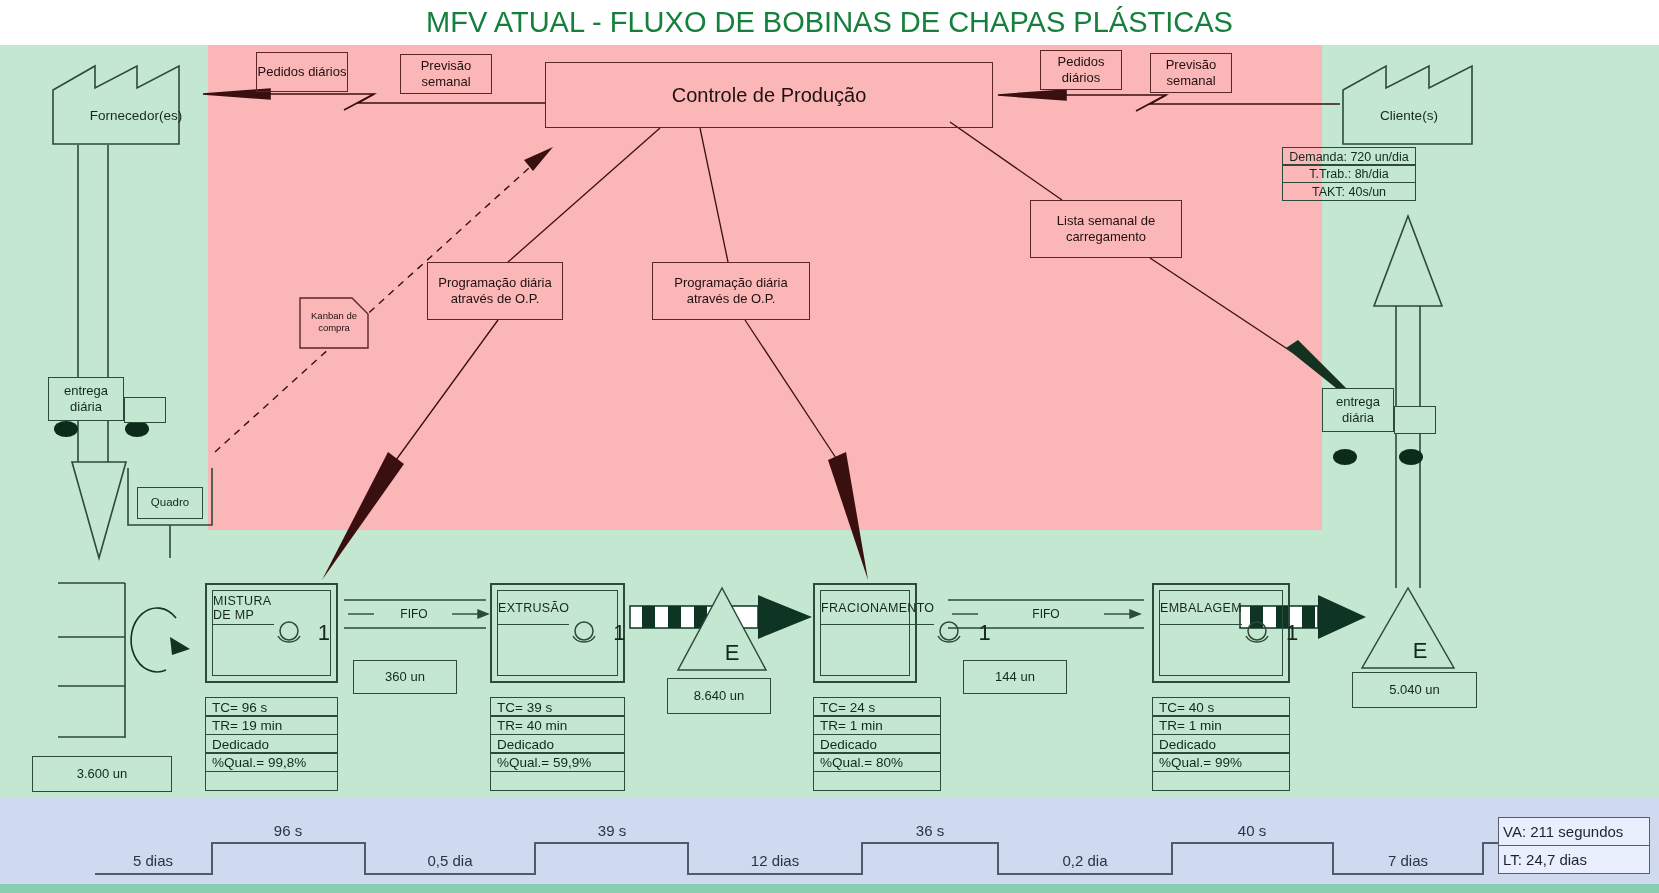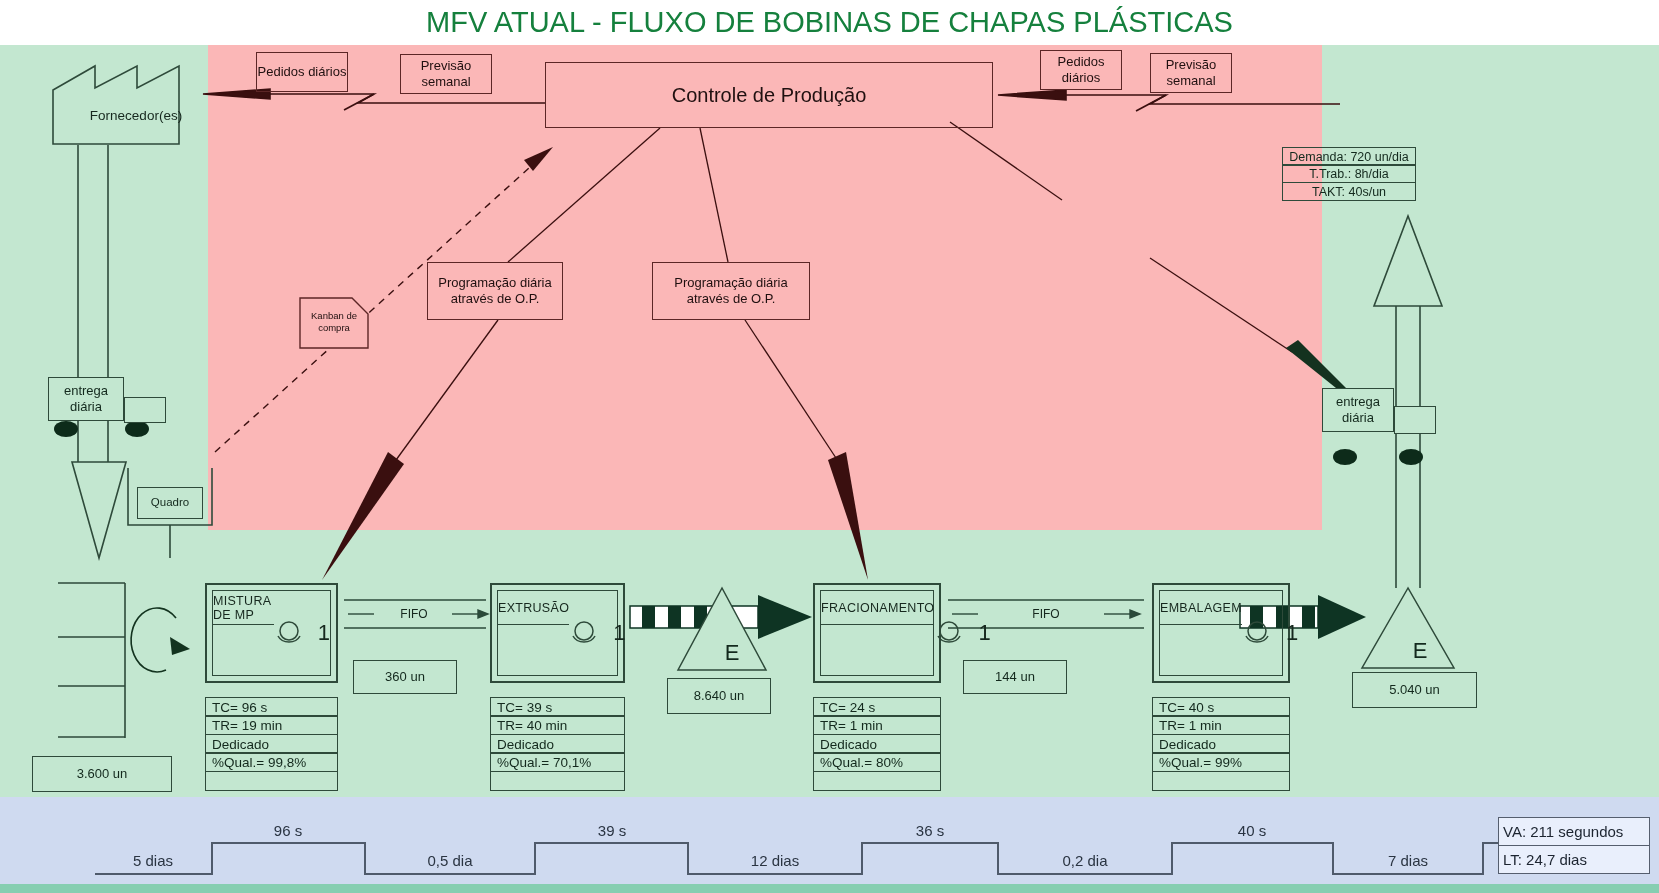--- a/index.html
+++ b/index.html
@@ -155,35 +155,42 @@
 
   <div class="abs page-title">MFV ATUAL - FLUXO DE BOBINAS DE CHAPAS PLÁSTICAS</div>
 
   <div class="abs" style="left:50px;top:56px;width:136px;height:90px;">
     <svg width="136" height="90">
       <polygon points="3,88 3,34 45,10 45,32 87,10 87,32 129,10 129,88" fill="none" stroke="#2e4a3a" stroke-width="1.6"></polygon>
     </svg>
     <div class="abs box" style="left:18px;top:48px;width:136px;height:24px;font-size:13.5px;z-index:3;">Fornecedor(es)</div>
   </div>
 
+  <div class="abs" style="left:1340px;top:56px;width:138px;height:90px;">
+    <svg width="138" height="90">
+      <polygon points="3,88 3,34 46,10 46,32 89,10 89,32 132,10 132,88" fill="none" stroke="#2e4a3a" stroke-width="1.6"></polygon>
+    </svg>
+    <div class="abs box" style="left:0;top:48px;width:138px;height:24px;font-size:13.5px;z-index:3;">Cliente(s)</div>
+  </div>
 
   <div class="abs" style="left:1282px;top:148px;width:134px;">
     <div class="datarow" style="height:19px;font-size:12.5px;text-align:center;padding-left:0;">Demanda: 720 un/dia</div>
     <div class="datarow" style="height:19px;font-size:12.5px;text-align:center;padding-left:0;">T.Trab.: 8h/dia</div>
     <div class="datarow" style="height:19px;font-size:12.5px;text-align:center;padding-left:0;">TAKT: 40s/un</div>
   </div>
 
   <div class="abs box pinkbox" style="left:545px;top:62px;width:448px;height:66px;font-size:20px;">Controle de Produção</div>
 
   <div class="abs box pinkbox small" style="left:256px;top:52px;width:92px;height:40px;">Pedidos diários</div>
   <div class="abs box pinkbox small" style="left:400px;top:54px;width:92px;height:40px;">Previsão semanal</div>
   <div class="abs box pinkbox small" style="left:1040px;top:50px;width:82px;height:40px;">Pedidos diários</div>
   <div class="abs box pinkbox small" style="left:1150px;top:53px;width:82px;height:40px;">Previsão semanal</div>
   <div class="abs box pinkbox small" style="left:427px;top:262px;width:136px;height:58px;padding:0 6px;">Programação diária através de O.P.</div>
   <div class="abs box pinkbox small" style="left:652px;top:262px;width:158px;height:58px;padding:0 6px;">Programação diária através de O.P.</div>
+  <div class="abs box pinkbox small" style="left:1030px;top:200px;width:152px;height:58px;padding:0 6px;">Lista semanal de carregamento</div>
 
   <div class="abs tiny" style="left:300px;top:310px;width:68px;text-align:center;color:#201010;">
     <div>Kanban de</div>
     <div>compra</div>
   </div>
 
   <div class="abs box greenbox" style="left:137px;top:487px;width:66px;height:32px;font-size:11.5px;">Quadro</div>
 
   <div class="abs box greenbox small" style="left:48px;top:377px;width:76px;height:44px;background:#c3e7d0;">entrega diária</div>
   <div class="abs greenbox" style="left:124px;top:397px;width:40px;height:24px;background:#c3e7d0;border-width:1.4px;"></div>
@@ -208,21 +215,21 @@
       <div class="proc-title">EXTRUSÃO</div>
       <div class="proc-body">
         <svg width="34" height="26">
           <circle cx="15" cy="11" r="9" fill="none" stroke="#2e4a3a" stroke-width="1.5"></circle>
           <path d="M4,16 a12,10 0 0 0 22,0" fill="none" stroke="#2e4a3a" stroke-width="1.5"></path>
         </svg>
         <span>1</span>
       </div>
     </div>
   </div>
-  <div class="abs proc" style="left:813px;top:583px;width:128px;height:100px;">
+  <div class="abs proc" style="left:813px;top:583px;width:104px;height:100px;">
     <div class="proc-inner">
       <div class="proc-title">FRACIONAMENTO</div>
       <div class="proc-body">
         <svg width="34" height="26">
           <circle cx="15" cy="11" r="9" fill="none" stroke="#2e4a3a" stroke-width="1.5"></circle>
           <path d="M4,16 a12,10 0 0 0 22,0" fill="none" stroke="#2e4a3a" stroke-width="1.5"></path>
         </svg>
         <span>1</span>
       </div>
     </div>
@@ -244,21 +251,21 @@
     <div class="datarow">TC= 96 s</div>
     <div class="datarow">TR= 19 min</div>
     <div class="datarow">Dedicado</div>
     <div class="datarow">%Qual.= 99,8%</div>
     <div class="datarow"></div>
   </div>
   <div class="abs" style="left:490px;top:698px;width:135px;">
     <div class="datarow">TC= 39 s</div>
     <div class="datarow">TR= 40 min</div>
     <div class="datarow">Dedicado</div>
-    <div class="datarow">%Qual.= 70,1%</div>
+    <div class="datarow">%Qual.= 59,9%</div>
     <div class="datarow"></div>
   </div>
   <div class="abs" style="left:813px;top:698px;width:128px;">
     <div class="datarow">TC= 24 s</div>
     <div class="datarow">TR= 1 min</div>
     <div class="datarow">Dedicado</div>
     <div class="datarow">%Qual.= 80%</div>
     <div class="datarow"></div>
   </div>
   <div class="abs" style="left:1152px;top:698px;width:138px;">

